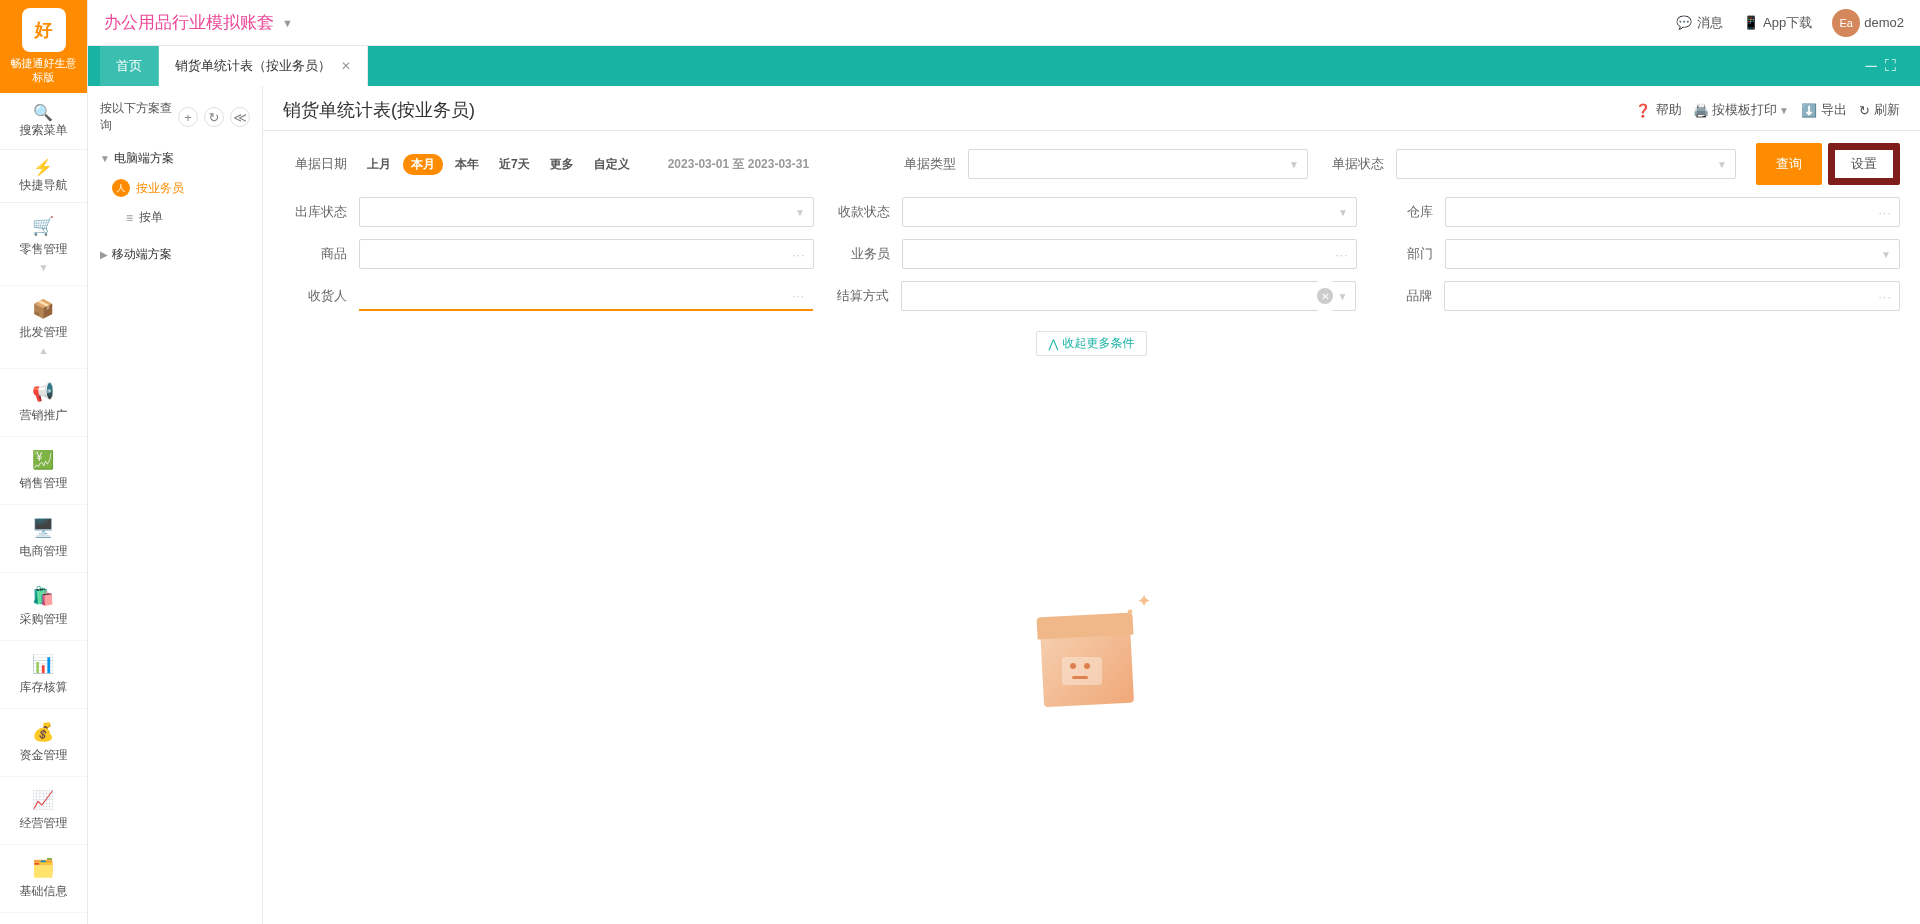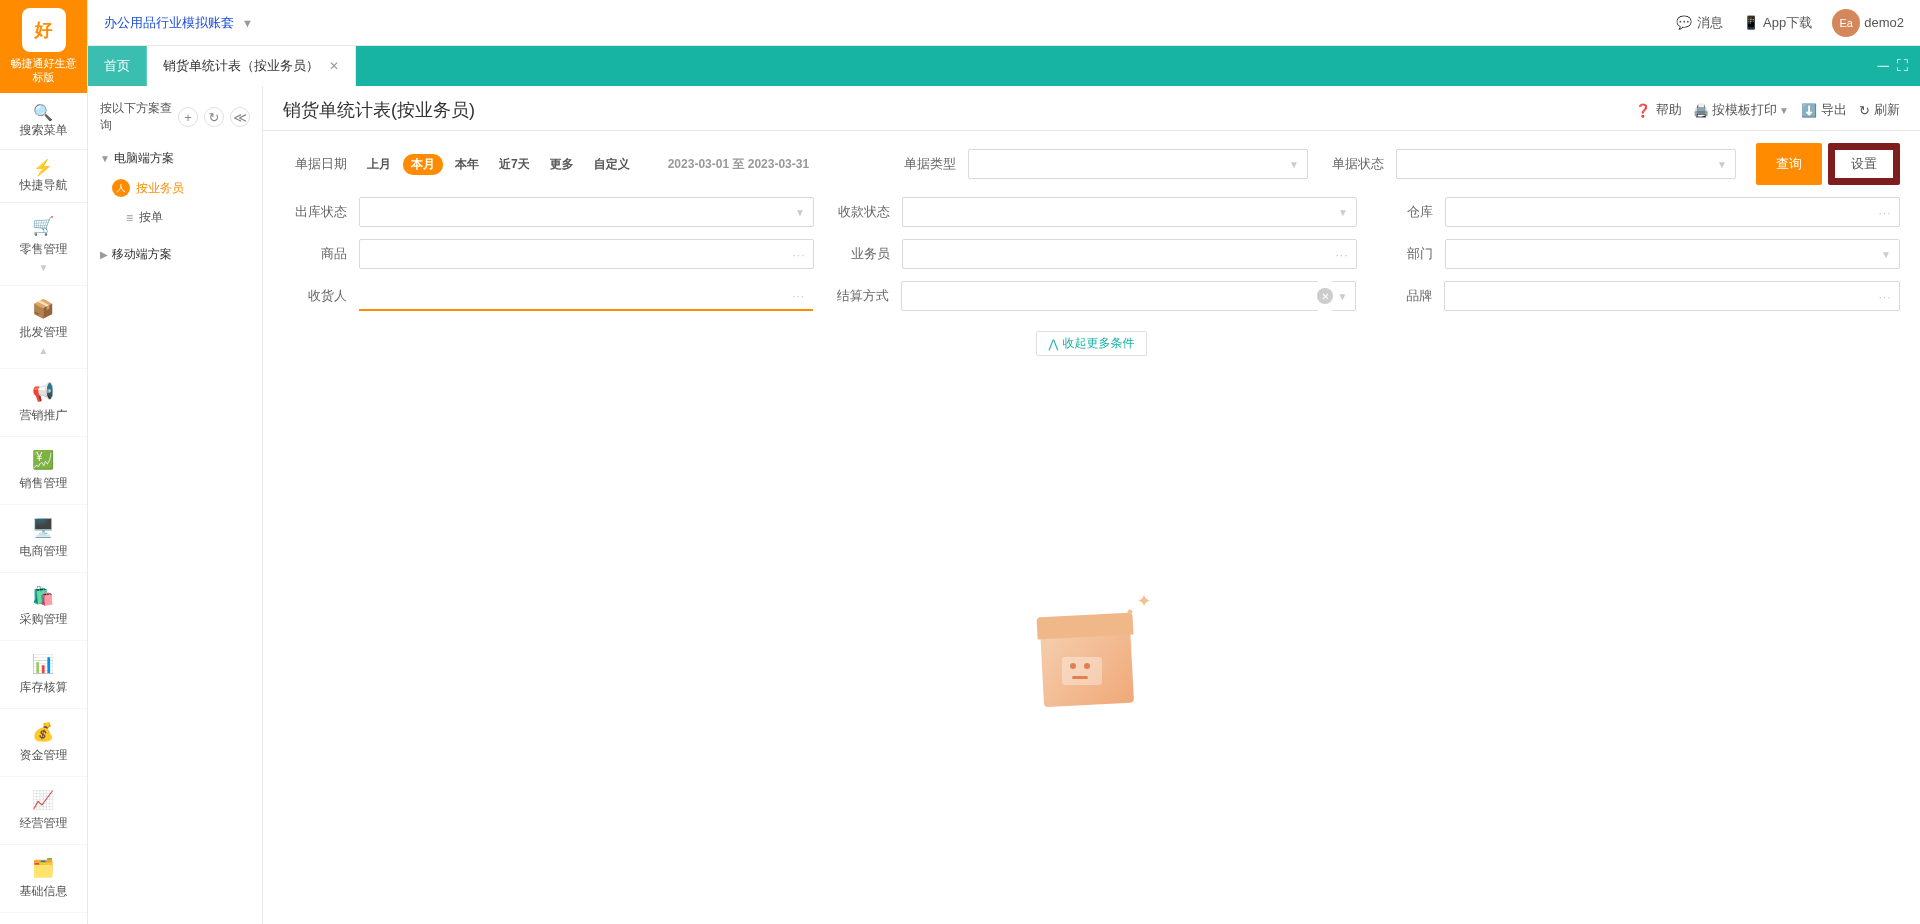--- a/index.html
+++ b/index.html
@@ -21,21 +21,21 @@
 
     
     .top-header { height: 46px; background: #fff; border-bottom: 1px solid #e8e8e8; display: flex; align-items: center; padding: 0 16px; justify-content: space-between; flex-shrink: 0; }
     .top-header-left { display: flex; align-items: center; gap: 8px; color: #555; font-size: 13px; }
     .top-header-left .dropdown-arrow { color: #999; font-size: 11px; }
     .top-header-right { display: flex; align-items: center; gap: 20px; color: #555; font-size: 13px; }
     .top-header-right .header-btn { display: flex; align-items: center; gap: 4px; cursor: pointer; }
     .user-avatar { width: 28px; height: 28px; border-radius: 50%; background: #d4875a; display: flex; align-items: center; justify-content: center; color: #fff; font-size: 11px; }
 
     
-    .tab-bar { height: 40px; background: #17b3a3; display: flex; align-items: center; padding: 0 0; flex-shrink: 0; }
+    .tab-bar { height: 40px; background: #17b3a3; display: flex; align-items: center; padding: 0 12px; flex-shrink: 0; }
     .tab-item { height: 40px; display: flex; align-items: center; padding: 0 16px; cursor: pointer; color: rgba(255,255,255,0.85); font-size: 13px; gap: 6px; border-right: 1px solid rgba(255,255,255,0.2); }
     .tab-item.active { background: #fff; color: #333; border-right: 1px solid #e8e8e8; }
     .tab-item.home { background: rgba(255,255,255,0.15); color: #fff; }
     .tab-close { color: #999; font-size: 12px; margin-left: 4px; cursor: pointer; }
     .tab-bar-actions { margin-left: auto; display: flex; align-items: center; gap: 8px; padding-right: 12px; }
     .tab-bar-btn { color: rgba(255,255,255,0.85); cursor: pointer; font-size: 16px; }
 
     
     .page-content { flex: 1; display: flex; overflow: hidden; background: #f0abfc; }
 
@@ -86,21 +86,21 @@
     .btn-setting { background: #fff; color: #555; border: 7px solid #7f1d1d; padding: 5px 16px; border-radius: 2px; cursor: pointer; font-size: 13px; }
 
     
     .content-body { flex: 1; display: flex; flex-direction: column; overflow-y: auto; background: #f5f5f5; }
 
     
     .empty-state { flex: 1; display: flex; flex-direction: column; align-items: center; justify-content: center; padding: 60px 20px; background: #fff; margin: 0; }
     .empty-hint { text-align: left; color: #999; font-size: 13px; line-height: 2; }
     .empty-hint .hint-num { display: inline-block; width: 18px; height: 18px; border-radius: 50%; background: #d9d9d9; color: #666; font-size: 11px; text-align: center; line-height: 18px; margin-right: 6px; }
 
-    .header-file-name { color: #1d4ed8; font-size: 13px; }
+    .header-file-name { color: #ec4899; font-size: 17px; }
   </style>
 </head>
 <body>
 
 <div class="sidebar">
   <div class="sidebar-logo">
     <div class="logo-icon">
       <span>好</span>
     </div>
     <div class="logo-text">

